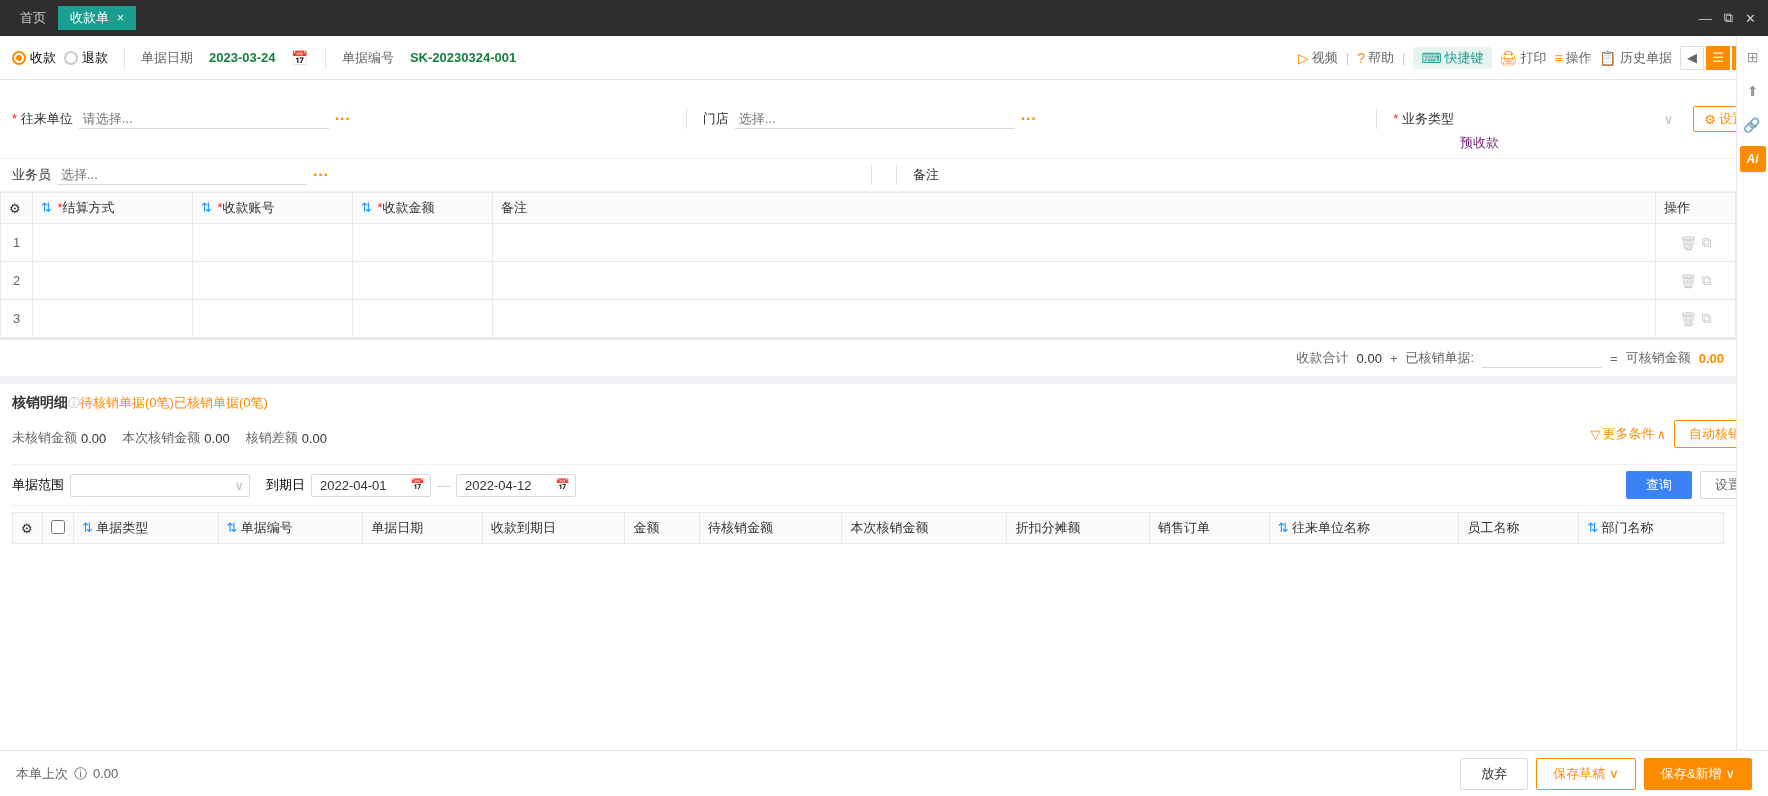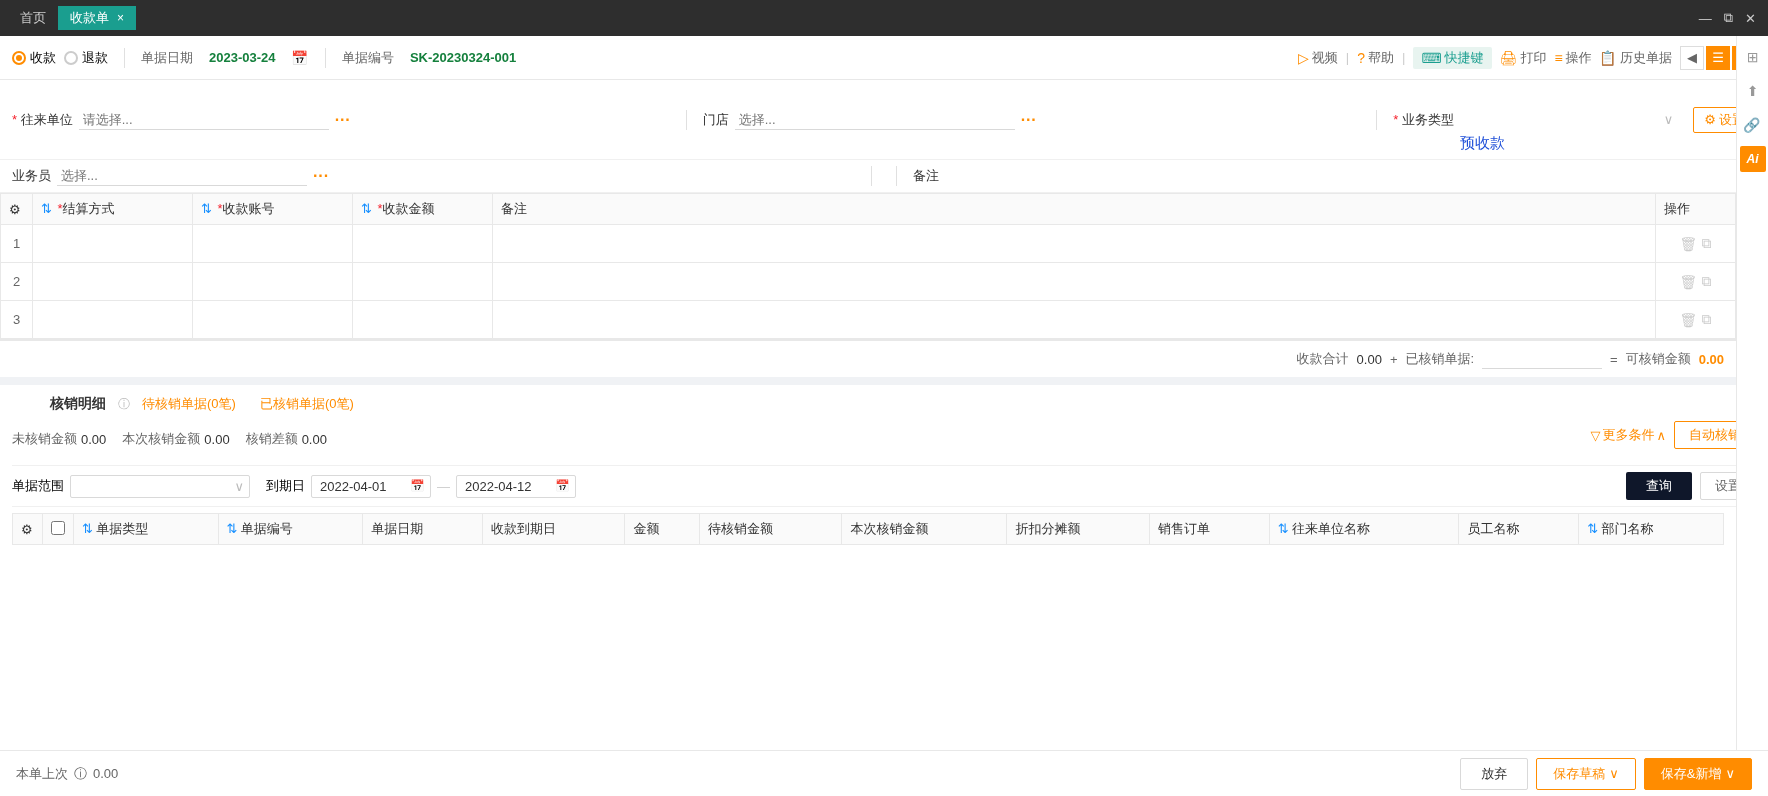--- a/index.html
+++ b/index.html
@@ -50,21 +50,21 @@
       display: flex; align-items: center; padding: 6px 12px; border-bottom: 1px solid #f0f0f0; gap: 8px;
     }
     .form-field { display: flex; align-items: center; gap: 6px; flex: 1; }
     .field-label { color: #333; white-space: nowrap; min-width: fit-content; }
     .field-label.required::before { content: '* '; color: #f5222d; }
     .field-input {
       flex: 1; border: none; border-bottom: 1px solid #d9d9d9; outline: none; padding: 2px 4px; color: #bbb; font-size: 13px; min-width: 80px;
     }
     .field-more { color: #ff8c00; cursor: pointer; font-size: 16px; font-weight: bold; }
     .field-select-arrow { color: #bbb; cursor: pointer; }
-    .field-static { color: #1d4ed8; font-size: 15px; margin-top: 48px; }
+    .field-static { color: #701a75; font-size: 13px; margin-top: 48px; }
     .field-divider { width: 1px; height: 20px; background: #e0e0e0; margin: 0 8px; }
     .data-table { width: 100%; border-collapse: collapse; }
     .data-table th {
       background: #fafafa; border: 1px solid #e8e8e8; padding: 6px 8px; text-align: left; color: #333; font-weight: normal; white-space: nowrap;
     }
     .data-table td {
       border: 1px solid #e8e8e8; padding: 0; height: 38px;
     }
     .data-table td input { width: 100%; height: 100%; border: none; outline: none; padding: 4px 8px; background: transparent; }
     .row-num { text-align: center; color: #666; padding: 0 8px; width: 30px; }
@@ -85,21 +85,21 @@
 
     
     .section-divider {
       height: 8px; background: #f0f2f5;
     }
 
     
     .verify-section {
       background: #fff; padding: 10px 12px;
     }
-    .verify-header { display: flex; align-items: center; gap: 12px; margin-bottom: 8px; margin-left: 38px; }
+    .verify-header { display: flex; align-items: center; gap: 0; margin-bottom: 8px; }
     .verify-title { font-size: 14px; font-weight: bold; color: #333; }
     .verify-title-info { color: #bbb; cursor: pointer; font-size: 12px; }
     .verify-tab { color: #ff8c00; cursor: pointer; font-size: 13px; }
     .verify-tab-sep { color: #ccc; }
 
     .verify-stats { display: flex; align-items: center; gap: 16px; margin-bottom: 8px; }
     .stat-item { display: flex; align-items: center; gap: 4px; color: #666; }
     .stat-value { color: #333; }
 
     .verify-filter { display: flex; align-items: center; justify-content: flex-end; gap: 8px; margin-bottom: 8px; }
@@ -118,21 +118,21 @@
     }
     .filter-select-wrap { position: relative; }
     .filter-select-wrap .arrow { position: absolute; right: 6px; top: 50%; transform: translateY(-50%); color: #bbb; pointer-events: none; }
     .date-input {
       border: 1px solid #d9d9d9; padding: 3px 28px 3px 8px; outline: none; border-radius: 2px; color: #333; background: #fff; cursor: pointer; width: 120px;
     }
     .date-wrap { position: relative; }
     .date-wrap .cal-icon { position: absolute; right: 6px; top: 50%; transform: translateY(-50%); color: #bbb; pointer-events: none; font-size: 12px; }
     .date-sep { color: #ccc; }
     .query-btn {
-      background: #0f172a; border: none; color: #fff; padding: 4px 20px; cursor: pointer; border-radius: 2px; font-size: 13px; text-align: right;
+      background: #3b82f6; border: none; color: #fff; padding: 4px 20px; cursor: pointer; border-radius: 2px; font-size: 13px; text-align: right;
     }
     .setting-btn-sm {
       background: #fff; border: 1px solid #d9d9d9; color: #666; padding: 4px 14px; cursor: pointer; border-radius: 2px; font-size: 13px;
     }
     .filter-right { margin-left: auto; display: flex; gap: 8px; }
 
     
     .detail-table-wrap { overflow-x: auto; }
     .detail-table { width: 100%; border-collapse: collapse; }
     .detail-table th {

